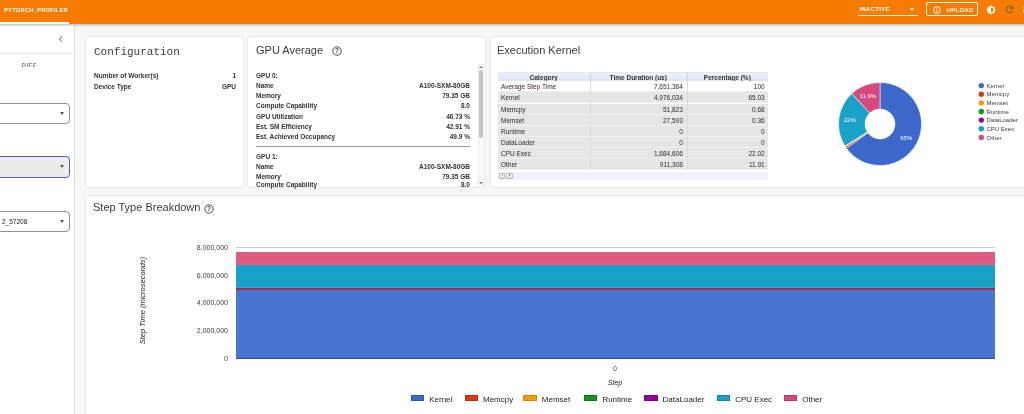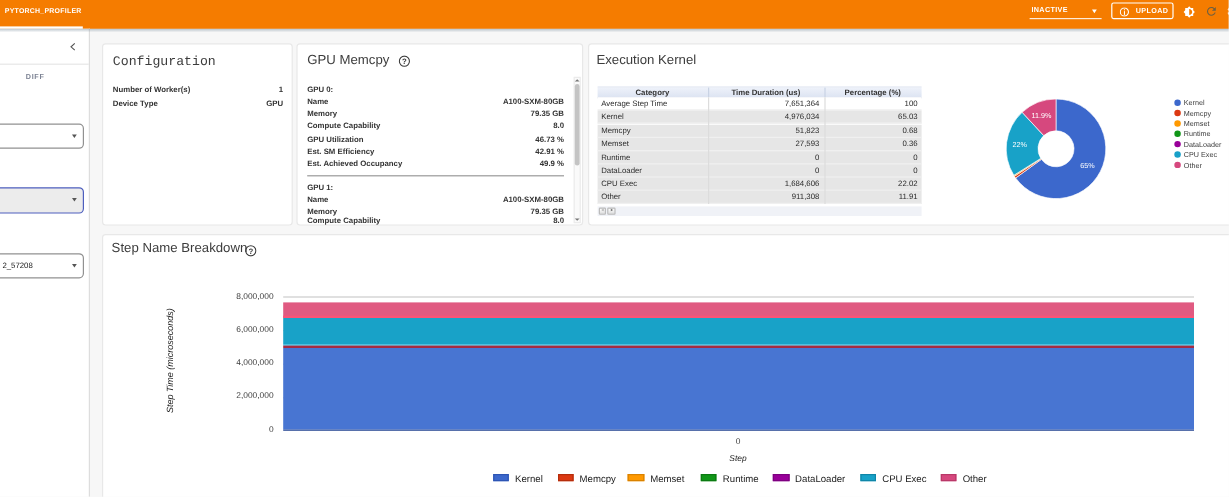--- a/index.html
+++ b/index.html
@@ -85,21 +85,21 @@
 <div class="card" id="cardgpu" style="left:247px; top:35.5px; width:239px; height:152.5px;"></div>
 <div class="card" id="cardexec" style="left:490px; top:35.5px; width:560px; height:152.5px;"></div>
 <div class="card" id="cardstep" style="left:85px; top:195px; width:965px; height:240px;"></div>
 
 <div class="cardtitle" style="left:94px; top:46px;font-family:Liberation Mono, monospace;">Configuration</div>
 <div class="rowsmall" style="left:94px; top:72px;">Number of Worker(s)</div>
 <div class="valr" style="left:180px; top:72px; width:56px;">1</div>
 <div class="rowsmall" style="left:94px; top:83px;">Device Type</div>
 <div class="valr" style="left:180px; top:83px; width:56px;">GPU</div>
 
-<div class="cardtitle" style="left:256px; top:43.5px;">GPU Memcpy</div>
+<div class="cardtitle" style="left:256px; top:43.5px;">GPU Average</div>
 <svg class="abs" style="left:331.5px;top:45.5px" width="10" height="10" viewBox="0 0 10 10">
   <circle cx="5" cy="5" r="4.2" fill="none" stroke="#3a3a3a" stroke-width="0.9"></circle>
   <text x="5" y="7.3" font-size="6.5" font-weight="bold" fill="#3a3a3a" text-anchor="middle" font-family="Liberation Sans">?</text>
 </svg>
 <div id="gpurows">
   <div class="rowsmall" style="left:256px; top:71.5px;">GPU 0:</div>
   <div class="rowsmall" style="left:256px; top:81.8px;">Name</div>
   <div class="valr" style="left:350px; top:81.8px; width:120px;">A100-SXM-80GB</div>
   <div class="rowsmall" style="left:256px; top:92.1px;">Memory</div>
   <div class="valr" style="left:350px; top:92.1px; width:120px;">79.35 GB</div>
@@ -200,21 +200,21 @@
       <circle cx="981.3" cy="111.5" r="2.7" fill="#109618"></circle>
       <text x="986.5" y="113.7" font-size="6" fill="#3d3d3d" font-family="Liberation Sans">Runtime</text>
       <circle cx="981.3" cy="120.1" r="2.7" fill="#990099"></circle>
       <text x="986.5" y="122.3" font-size="6" fill="#3d3d3d" font-family="Liberation Sans">DataLoader</text>
       <circle cx="981.3" cy="128.8" r="2.7" fill="#18a0c8"></circle>
       <text x="986.5" y="130.9" font-size="6" fill="#3d3d3d" font-family="Liberation Sans">CPU Exec</text>
       <circle cx="981.3" cy="137.4" r="2.7" fill="#d6487e"></circle>
       <text x="986.5" y="139.6" font-size="6" fill="#3d3d3d" font-family="Liberation Sans">Other</text>
     </svg>
 
-<div class="cardtitle" style="left:93px; top:201px;">Step Name Breakdown</div>
+<div class="cardtitle" style="left:93px; top:201px;">Step Type Breakdown</div>
 <svg class="abs" style="left:204px;top:203.5px" width="10" height="10" viewBox="0 0 10 10">
   <circle cx="5" cy="5" r="4.2" fill="none" stroke="#3a3a3a" stroke-width="0.9"></circle>
   <text x="5" y="7.3" font-size="6.5" font-weight="bold" fill="#3a3a3a" text-anchor="middle" font-family="Liberation Sans">?</text>
 </svg>
 <div id="stepchart">
 <div class="abs" style="left:236px; top:330.6px; width:758.5px; height:1px; background:#cccccc;"></div>
 <div class="abs" style="left:236px; top:302.9px; width:758.5px; height:1px; background:#cccccc;"></div>
 <div class="abs" style="left:236px; top:275.1px; width:758.5px; height:1px; background:#cccccc;"></div>
 <div class="abs" style="left:236px; top:247.4px; width:758.5px; height:1px; background:#cccccc;"></div>
 <div class="abs" style="left:236px; top:290.1px; width:758.5px; height:68.2px; background:#4875d2;"></div>

